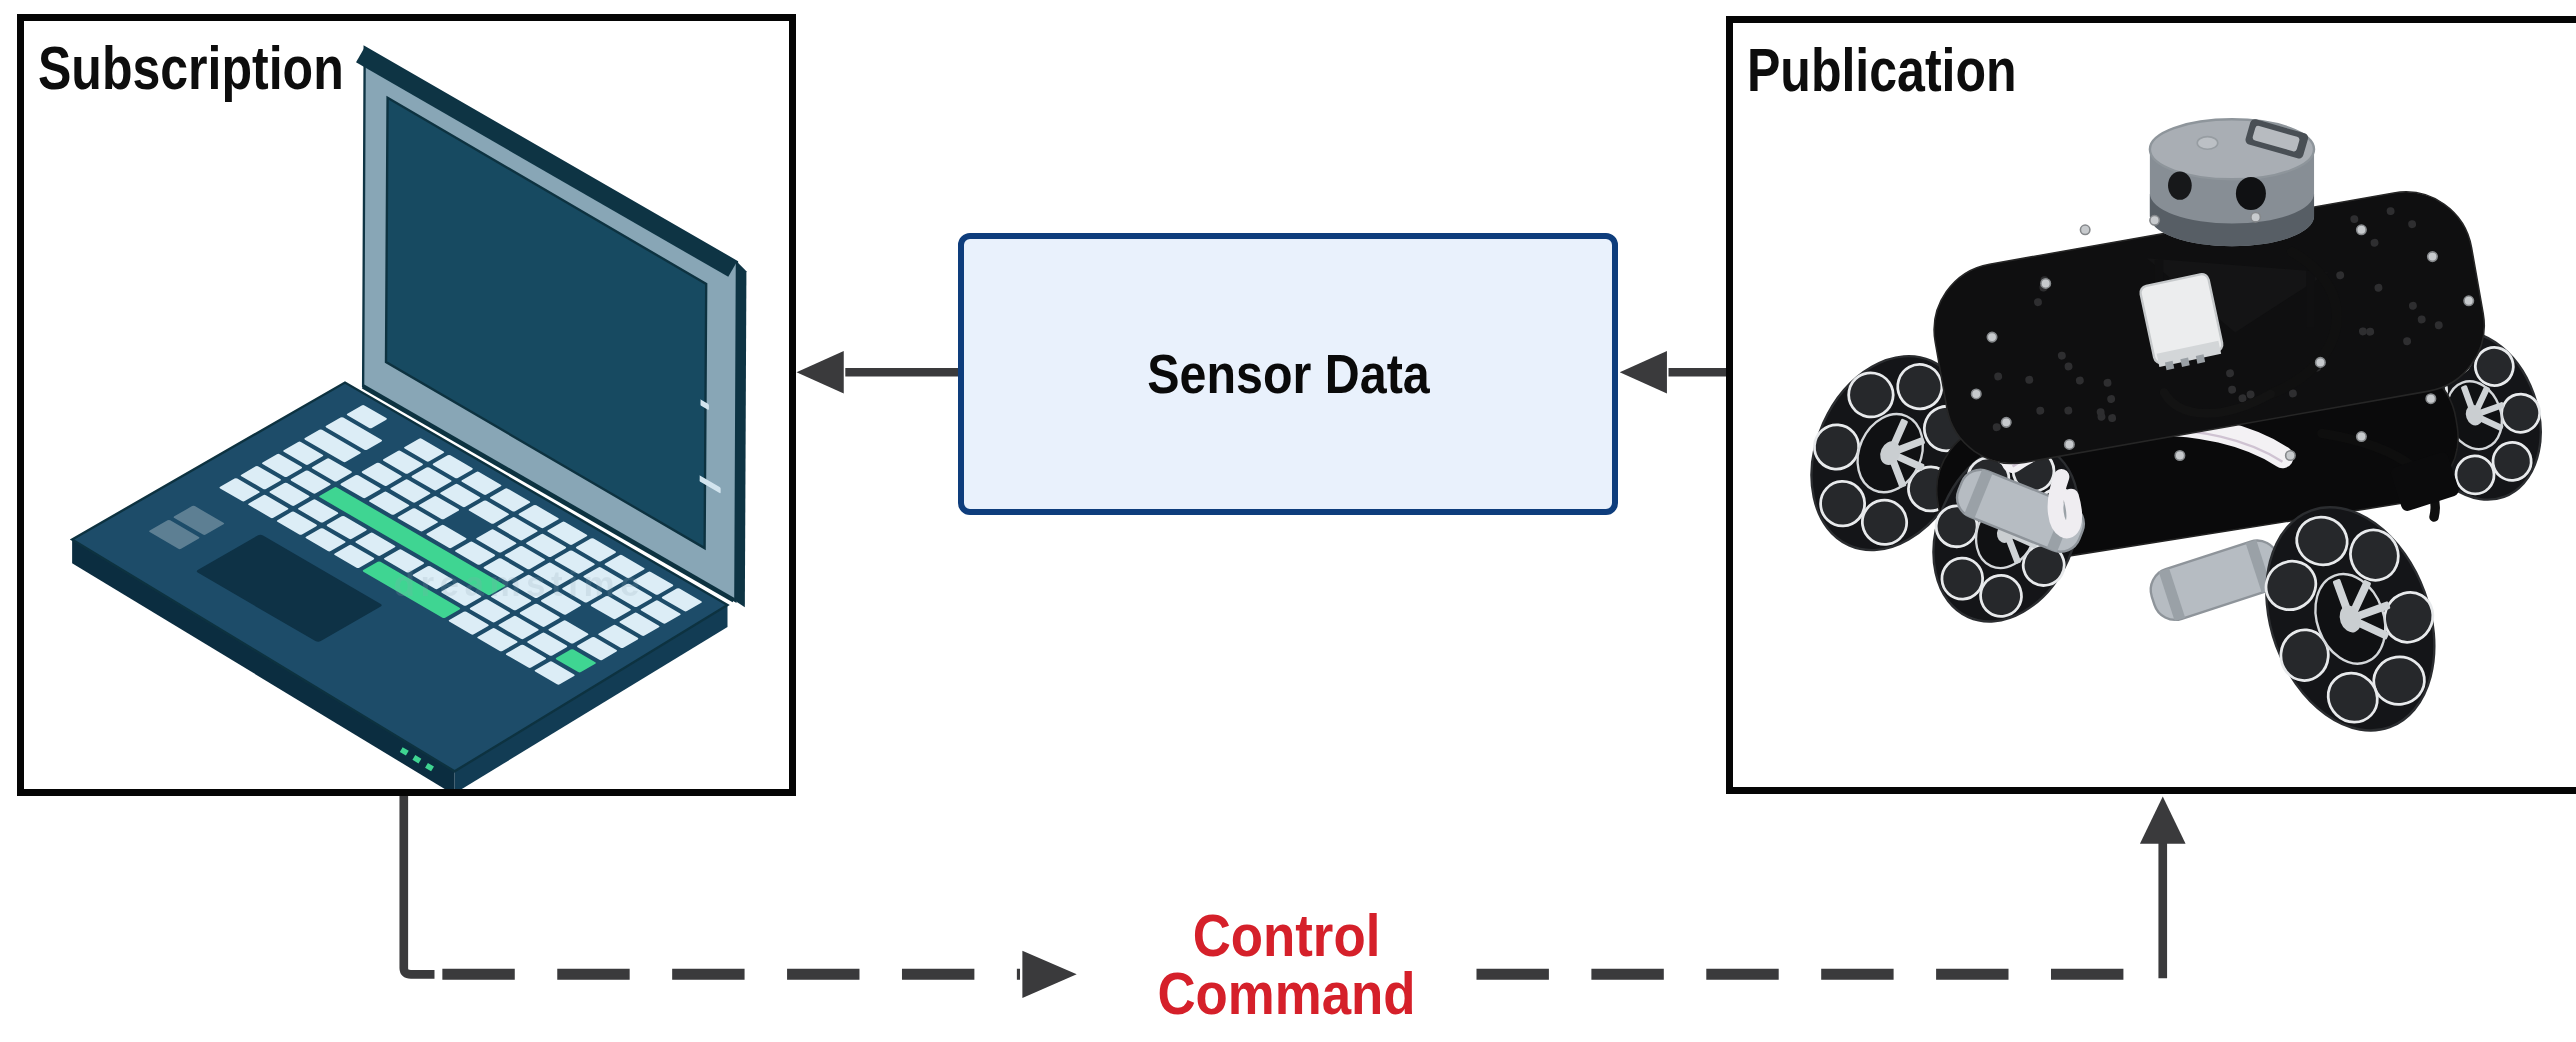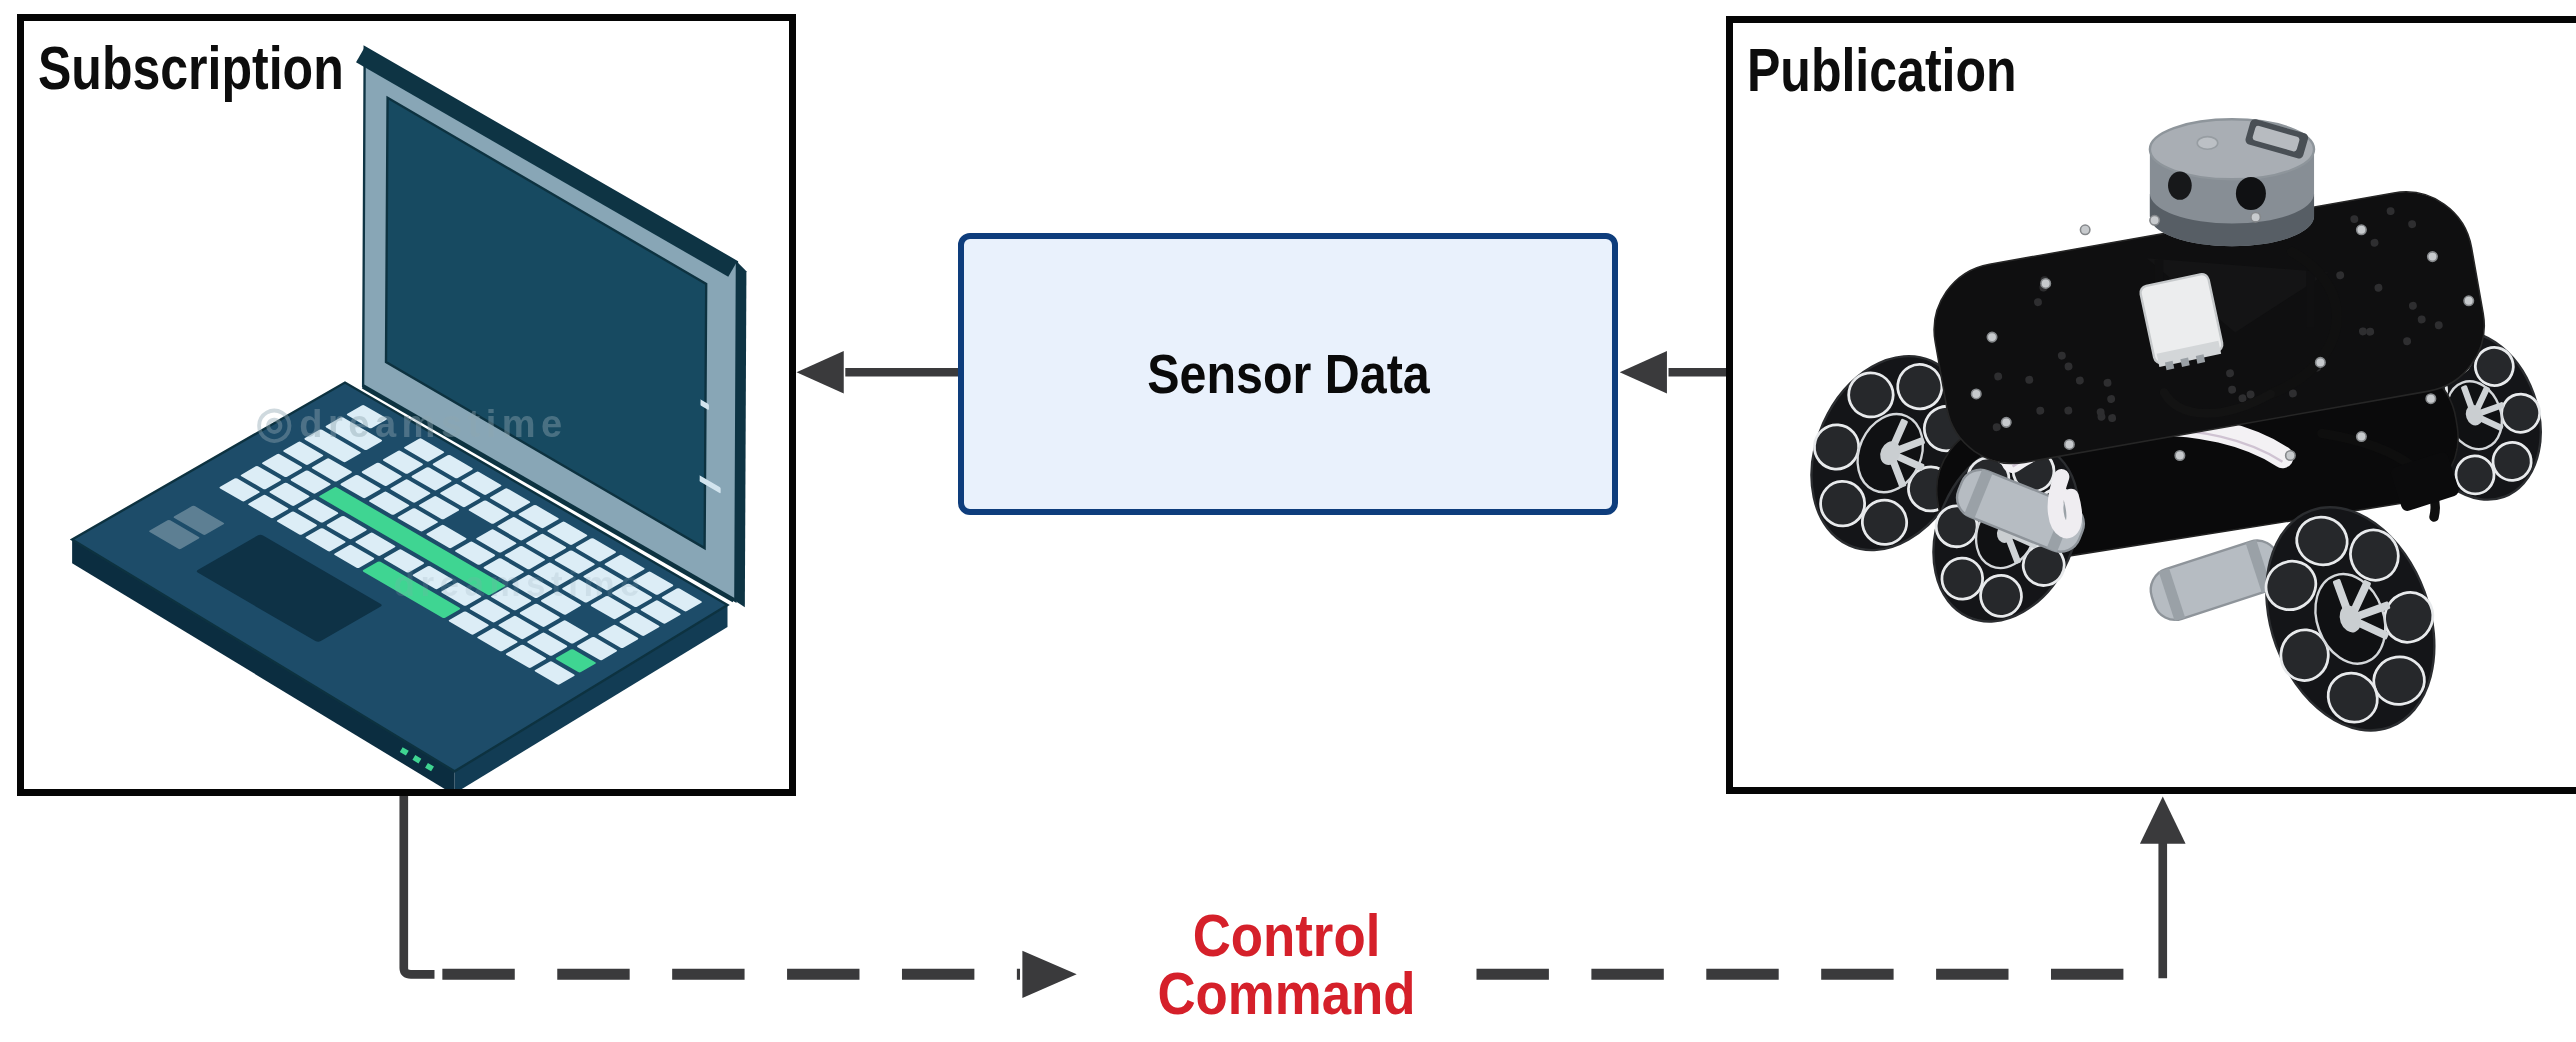--- a/index.html
+++ b/index.html
@@ -294,21 +294,20 @@
           <rect x="10" y="258" width="46" height="30" rx="2" fill="#5d7f93"></rect>
           <rect x="10" y="294" width="46" height="30" rx="2" fill="#5d7f93"></rect>
         </g>
 
       <g>
         <rect x="478" y="922" width="9" height="7" fill="#3fd592" transform="rotate(31 482 925)"></rect>
         <rect x="494" y="932" width="9" height="7" fill="#3fd592" transform="rotate(31 498 935)"></rect>
         <rect x="510" y="942" width="9" height="7" fill="#3fd592" transform="rotate(31 514 945)"></rect>
       </g>
     </svg>
-    <div class="watermark"><span class="wm-spiral">◎</span><span>dreamstime</span></div>
     <div class="watermark watermark2"><span>dreamstime</span></div>
     <div class="corner-label">Subscription</div>
   </div>
 
   <div class="node" id="sensor-box">
     <span id="sensor-label">Sensor Data</span>
   </div>
 
   <div class="node" id="publication-box">
     <svg class="illus" id="robot-svg" viewBox="0 0 972 968">

